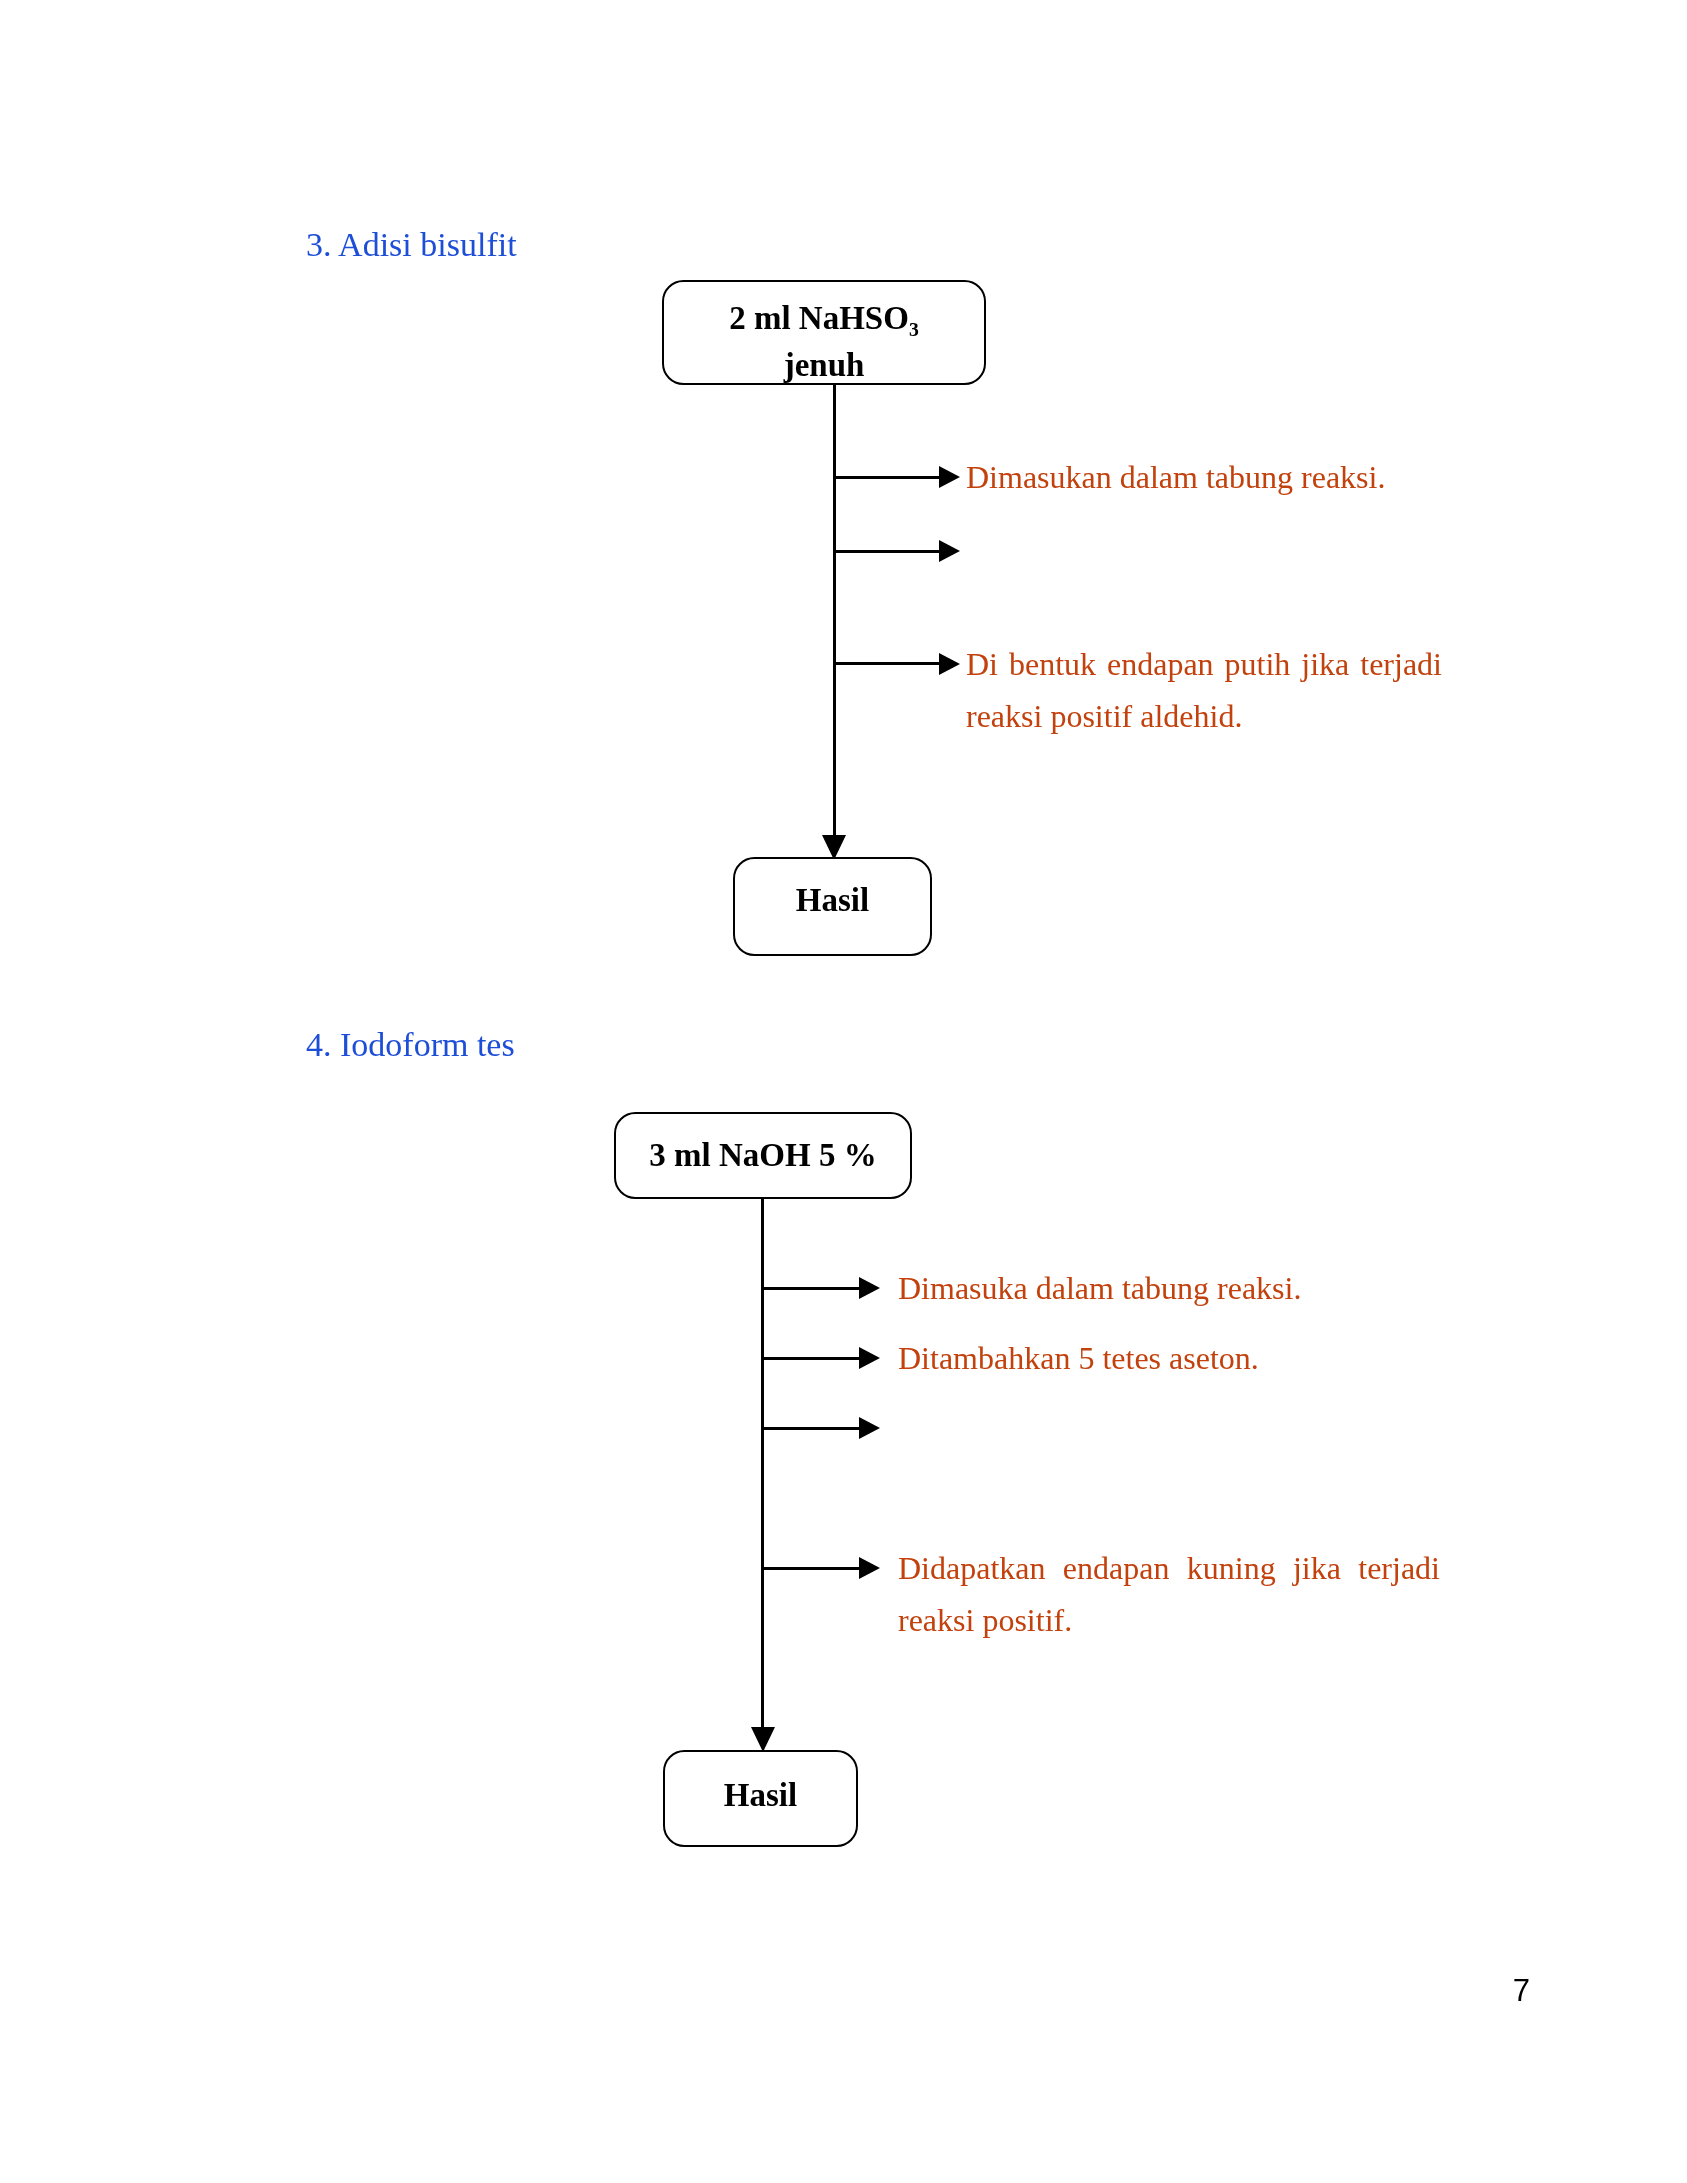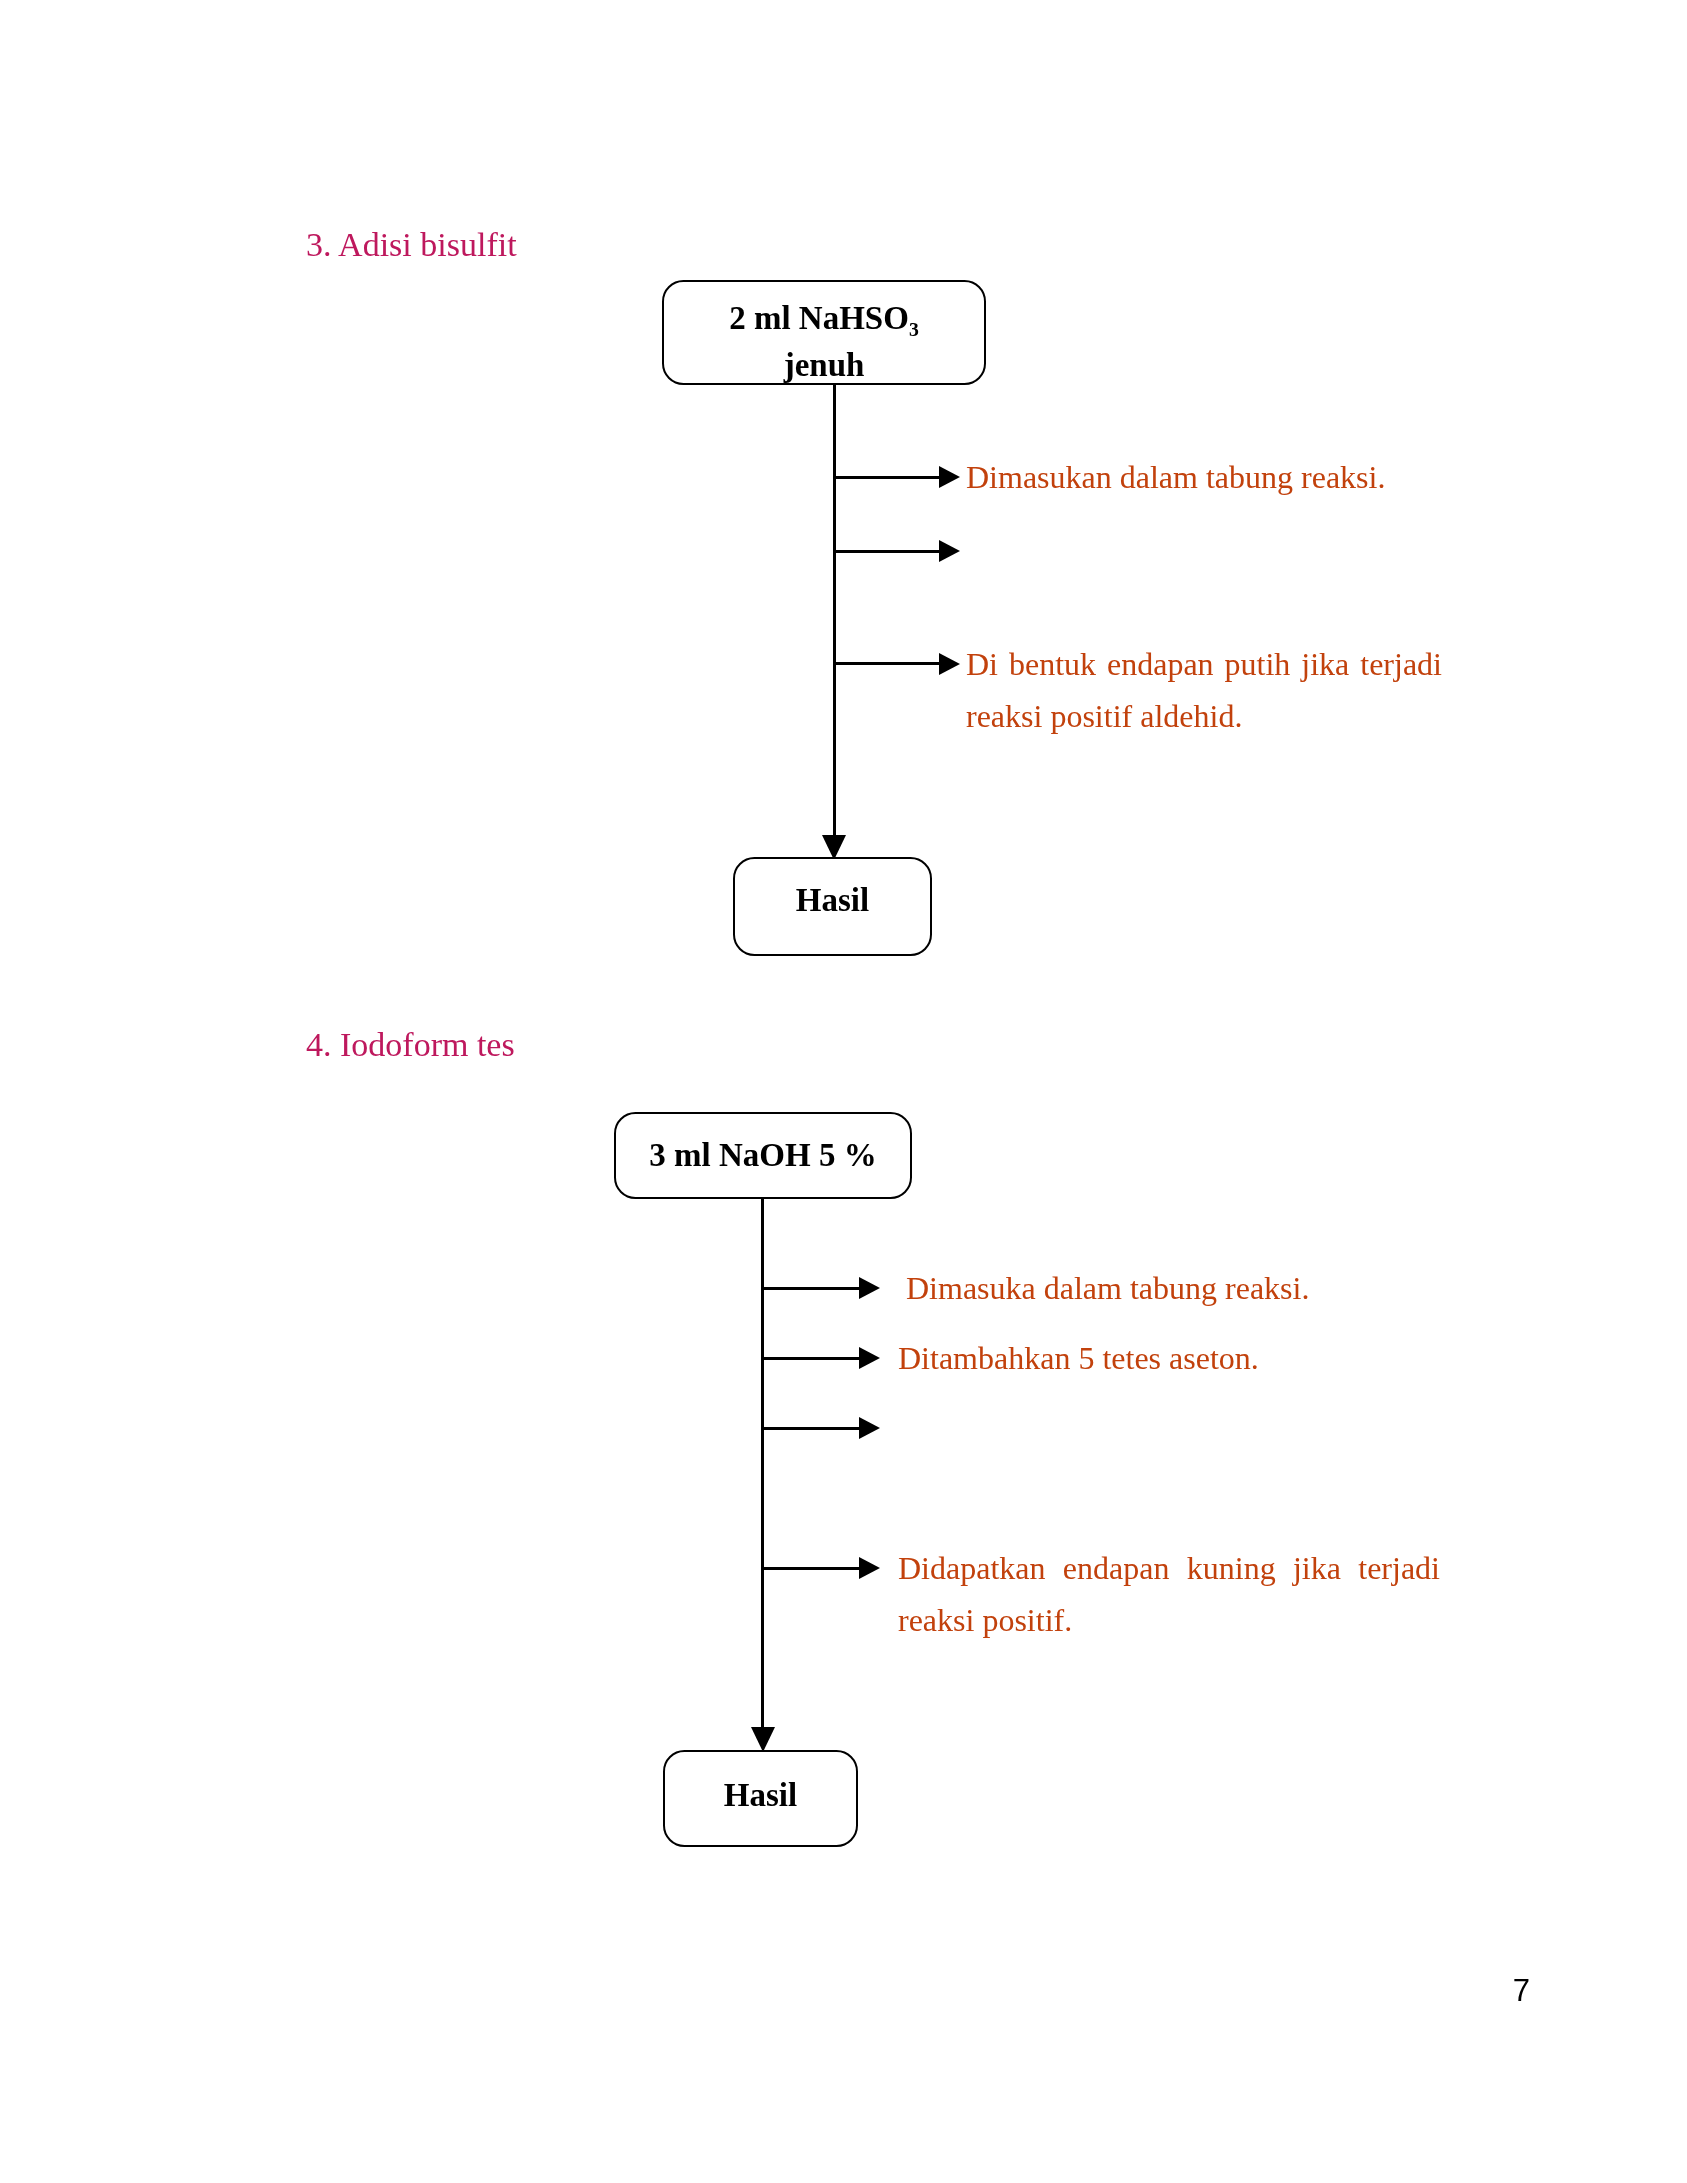--- a/index.html
+++ b/index.html
@@ -20,21 +20,21 @@
     position: absolute;
     inset: 0;
     background: #ffffff;
   }
 
   
   .section-heading {
     position: absolute;
     font-size: 34px;
     line-height: 1.25;
-    color: #be185d;
+    color: #1d4ed8;
     white-space: nowrap;
     font-weight: normal;
   }
   #heading-3 { left: 306px; top: 224px; }
   #heading-4 { left: 306px; top: 1024px; }
 
   
   .flow-box {
     position: absolute;
     border: 2.5px solid #000000;
@@ -110,21 +110,21 @@
     text-justify: inter-word;
   }
   .arrow-label.single { text-align: left; white-space: nowrap; }
 
   
   #lbl-1-1 { left: 966px; top: 452px; width: 494px; }
   #lbl-1-2 { left: 966px; top: 526px; width: 476px; }
   #lbl-1-3 { left: 966px; top: 639px; width: 476px; }
 
   
-  #lbl-2-1 { left: 898px; top: 1263px; width: 511px; margin-left: 8px; }
+  #lbl-2-1 { left: 898px; top: 1263px; width: 511px; }
   #lbl-2-2 { left: 898px; top: 1333px; width: 511px; }
   #lbl-2-3 { left: 898px; top: 1403px; width: 542px; }
   #lbl-2-4 { left: 898px; top: 1543px; width: 542px; }
 
   
   #page-number {
     position: absolute;
     right: 157px;
     top: 1973px;
     font-size: 31px;

